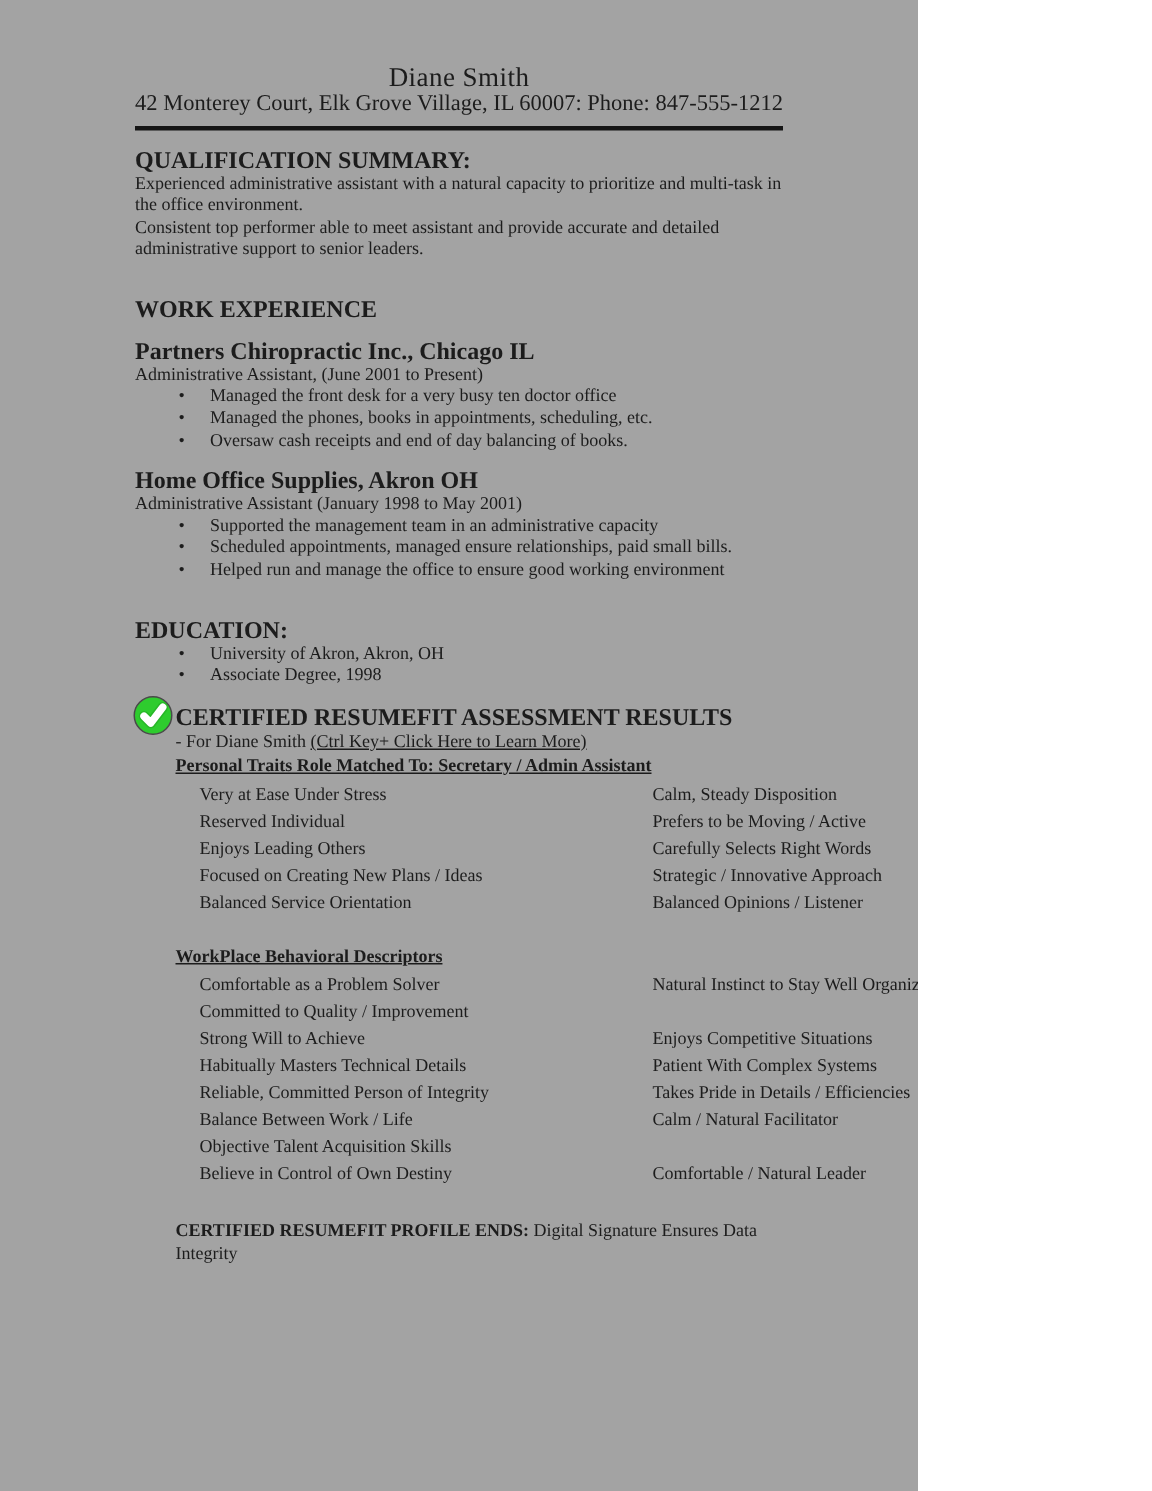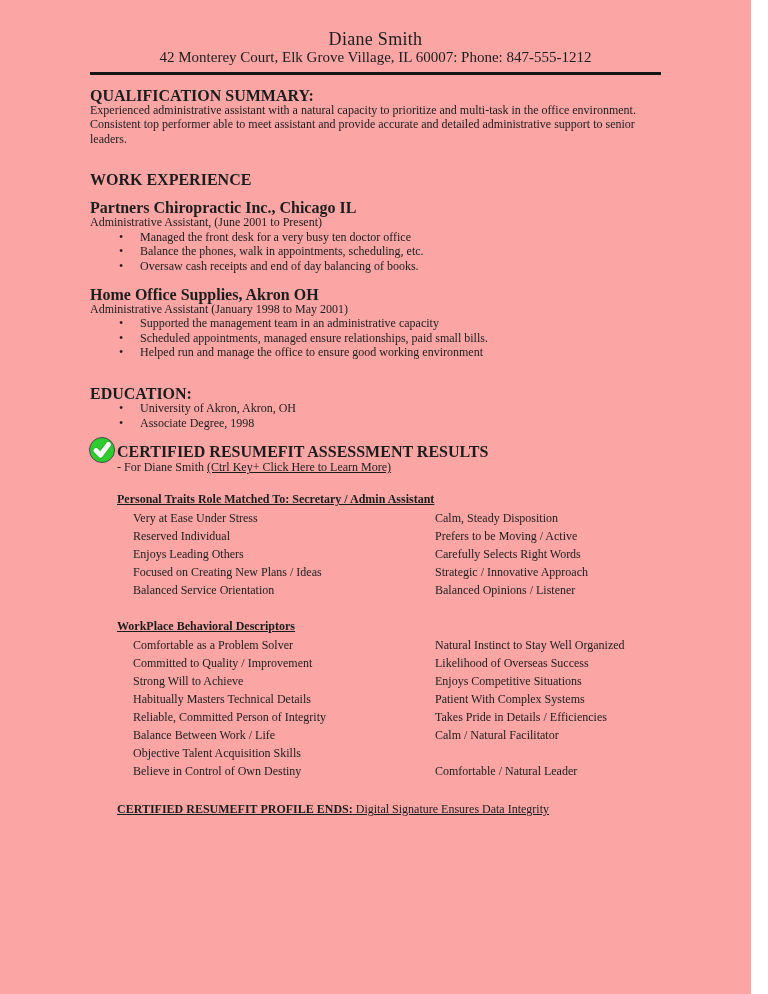--- a/index.html
+++ b/index.html
@@ -1,56 +1,56 @@
 <!DOCTYPE html>
 <html><head>
 <meta charset="utf-8">
 <style>
   html, body { margin: 0; padding: 0; background: #ffffff; }
   .page {
     position: relative;
-    width: 751px;
+    width: 612px;
     height: 994px;
-    background: #fca5a5;
+    background: #a3a3a3;
     font-family: "Liberation Serif", "DejaVu Serif", serif;
     color: #1c1c1c;
     font-size: 12px;
     overflow: hidden;
     box-sizing: border-box;
-    padding: 28px 90px 0 90px;
+    padding: 40px 90px 0 90px;
   }
   
   .hdr { text-align: center; }
   .hdr-name { margin: 0; font-size: 18px; font-weight: normal; line-height: 22px; letter-spacing: .3px; }
   .hdr-line { font-size: 15px; line-height: 14.5px; }
   a.doclink { color: #2b2b6e; text-decoration: underline; cursor: pointer; }
   a.plain-link { color: #1c1c1c; text-decoration: underline; cursor: pointer; }
   .rule { border: 0; border-top: 3px solid #151515; margin: 7px 0 0 0; }
   
   .sec-h { font-weight: bold; font-size: 16px; line-height: 15px; margin: 0; }
   .body-line { line-height: 14.6px; }
   ul.blt { margin: 0; padding: 0; list-style: none; }
   ul.blt li { position: relative; padding-left: 50px; line-height: 14.6px; }
   ul.blt li::before { content: "\2022"; position: absolute; left: 29px; top: 0; font-size: 12px; }
   .gap-sm { margin-top: 13px; }
-  .gap-md { margin-top: 16px; }
+  .gap-md { }
   .gap-lg { margin-top: 26px; }
   
   .assess { position: relative; margin-top: 14px; }
   .assess .sec-h { margin-left: 27px; }
   .assess-sub { margin-left: 27px; line-height: 15px; margin-top: 1px; }
   .check-badge { position: absolute; left: -2px; top: -8px; width: 28px; height: 28px; }
   
   .traits { margin-left: 27px; }
   .traits-h { font-weight: bold; text-decoration: underline; line-height: 17px; margin: 0; }
   .trait-row { display: grid; grid-template-columns: 302px 1fr; margin-left: 16px; }
   .trait-row span { line-height: 18px; white-space: nowrap; }
   .traits .rows { margin-top: 1px; }
   
-  .profile-end { margin-left: 27px; margin-top: 22px; line-height: 15px; text-decoration: underline; }
+  .profile-end { margin-left: 27px; margin-top: 22px; line-height: 15px; }
   .profile-end b { font-weight: bold; }
 </style>
 </head>
 <body>
 
 <div class="page">
 
   <div class="hdr">
     <h1 class="hdr-name">Diane Smith</h1>
     <div class="hdr-line">42 Monterey Court, Elk Grove Village, IL 60007: Phone: 847-555-1212</div>
@@ -64,21 +64,21 @@
   </div>
 
   <div class="gap-lg">
     <p class="sec-h">WORK EXPERIENCE</p>
 
     <div class="gap-sm">
       <p class="sec-h">Partners Chiropractic Inc., Chicago IL</p>
       <div class="body-line">Administrative Assistant, (June 2001 to Present)</div>
       <ul class="blt">
         <li>Managed the front desk for a very busy ten doctor office</li>
-        <li>Balance the phones, walk in appointments, scheduling, etc.</li>
+        <li>Managed the phones, books in appointments, scheduling, etc.</li>
         <li>Oversaw cash receipts and end of day balancing of books.</li>
       </ul>
     </div>
 
     <div class="gap-sm">
       <p class="sec-h">Home Office Supplies, Akron OH</p>
       <div class="body-line">Administrative Assistant (January 1998 to May 2001)</div>
       <ul class="blt">
         <li>Supported the management team in an administrative capacity</li>
         <li>Scheduled appointments, managed ensure relationships, paid small bills.</li>
@@ -133,21 +133,20 @@
 
   <div class="traits" style="margin-top:19px">
     <p class="traits-h">WorkPlace Behavioral Descriptors</p>
     <div class="rows">
       <div class="trait-row">
           <span>Comfortable as a Problem Solver</span>
           <span>Natural Instinct to Stay Well Organized</span>
         </div>
       <div class="trait-row">
           <span>Committed to Quality / Improvement</span>
-          <span>Likelihood of Overseas Success</span>
         </div>
       <div class="trait-row">
           <span>Strong Will to Achieve</span>
           <span>Enjoys Competitive Situations</span>
         </div>
       <div class="trait-row">
           <span>Habitually Masters Technical Details</span>
           <span>Patient With Complex Systems</span>
         </div>
       <div class="trait-row">

